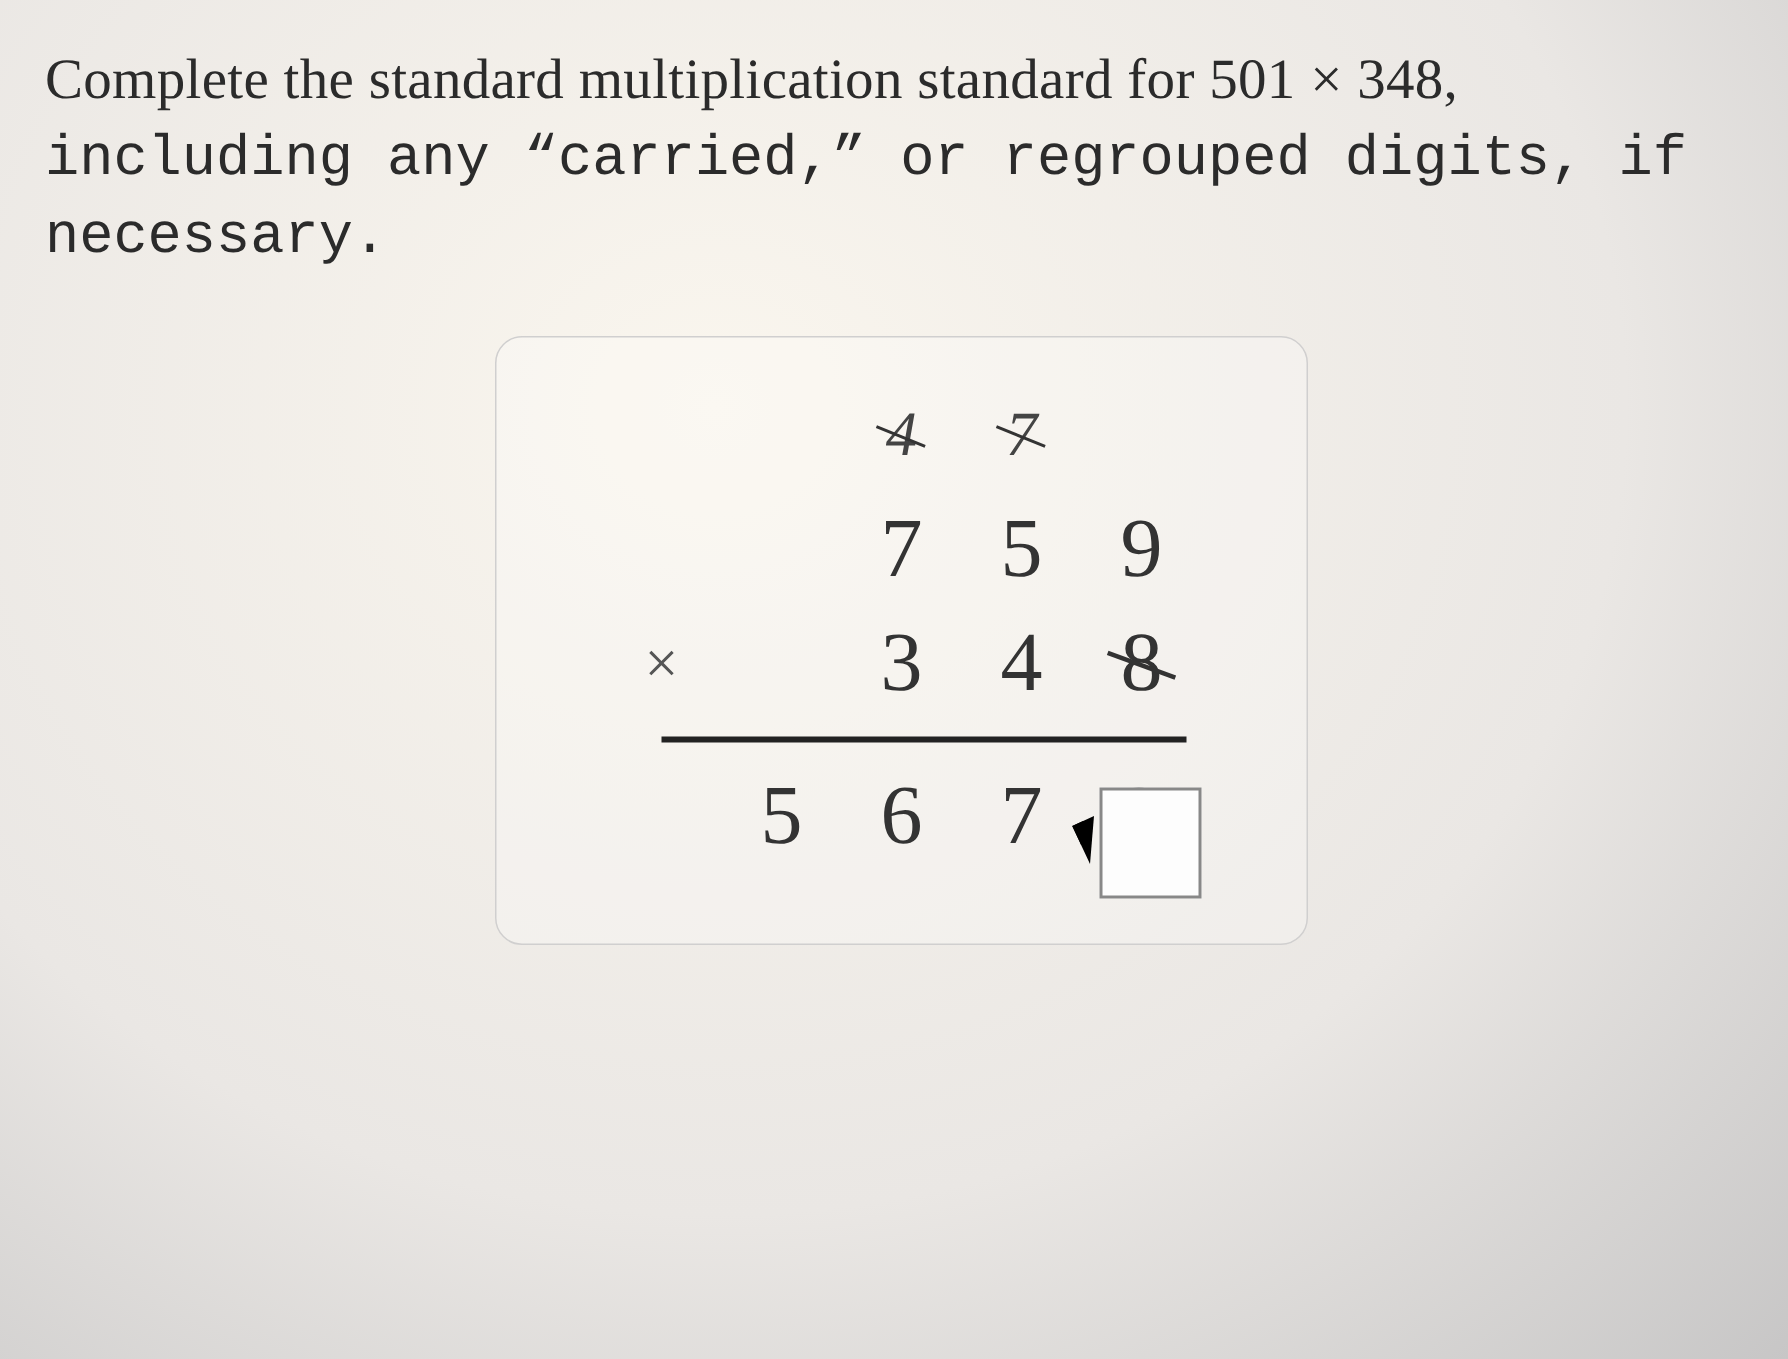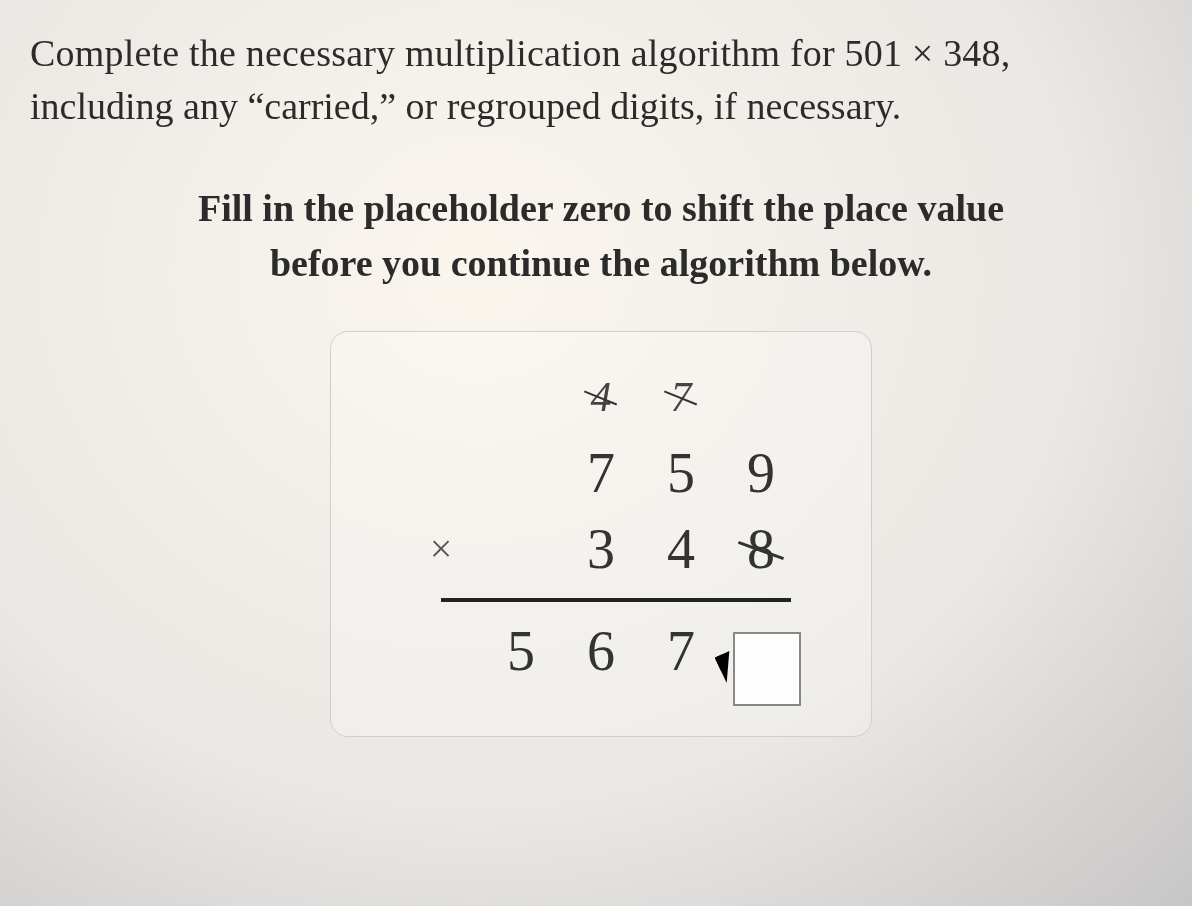--- a/index.html
+++ b/index.html
@@ -17,20 +17,21 @@
   }
   .prompt-line-1 {
     font-size: 38px;
     line-height: 1.35;
     letter-spacing: 0.2px;
   }
   .prompt-line-2 {
     font-size: 38px;
     line-height: 1.35;
     margin-top: 2px;
+    font-family: Liberation Mono, monospace;
   }
   .math-expr {
     font-family: Georgia, 'Times New Roman', serif;
   }
   .sub-instruction {
     margin-top: 48px;
     text-align: center;
     font-weight: bold;
     font-size: 38px;
     line-height: 1.45;
@@ -116,28 +117,24 @@
     border-top: 14px solid #000;
     transform: rotate(-25deg);
     pointer-events: none;
   }
 </style>
 </head>
 <body>
 
 <div class="page">
   <div class="prompt-line-1">
-    <span>Complete the necessary multiplication algorithm for </span><span class="math-expr">501 × 348</span><span>,</span>
+    <span>Complete the standard multiplication standard for </span><span class="math-expr">501 × 348</span><span>,</span>
   </div>
   <div class="prompt-line-2">including any “carried,” or regrouped digits, if necessary.</div>
 
-  <div class="sub-instruction">
-    <div>Fill in the placeholder zero to shift the place value</div>
-    <div>before you continue the algorithm below.</div>
-  </div>
 
   <div class="work-area">
     <div class="mult">
 
       <div class="cell carry"></div>
       <div class="cell carry"></div>
       <div class="cell carry strike-carry">4</div>
       <div class="cell carry strike-carry">7</div>
       <div class="cell carry"></div>
 

